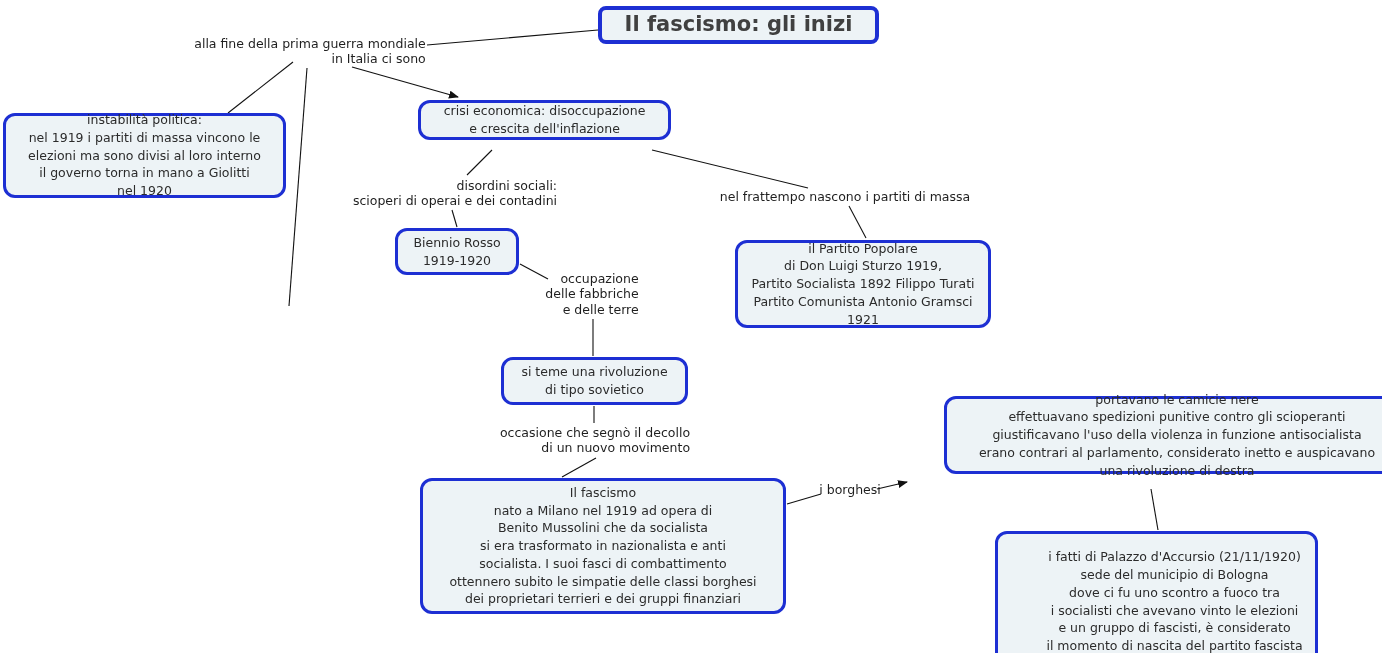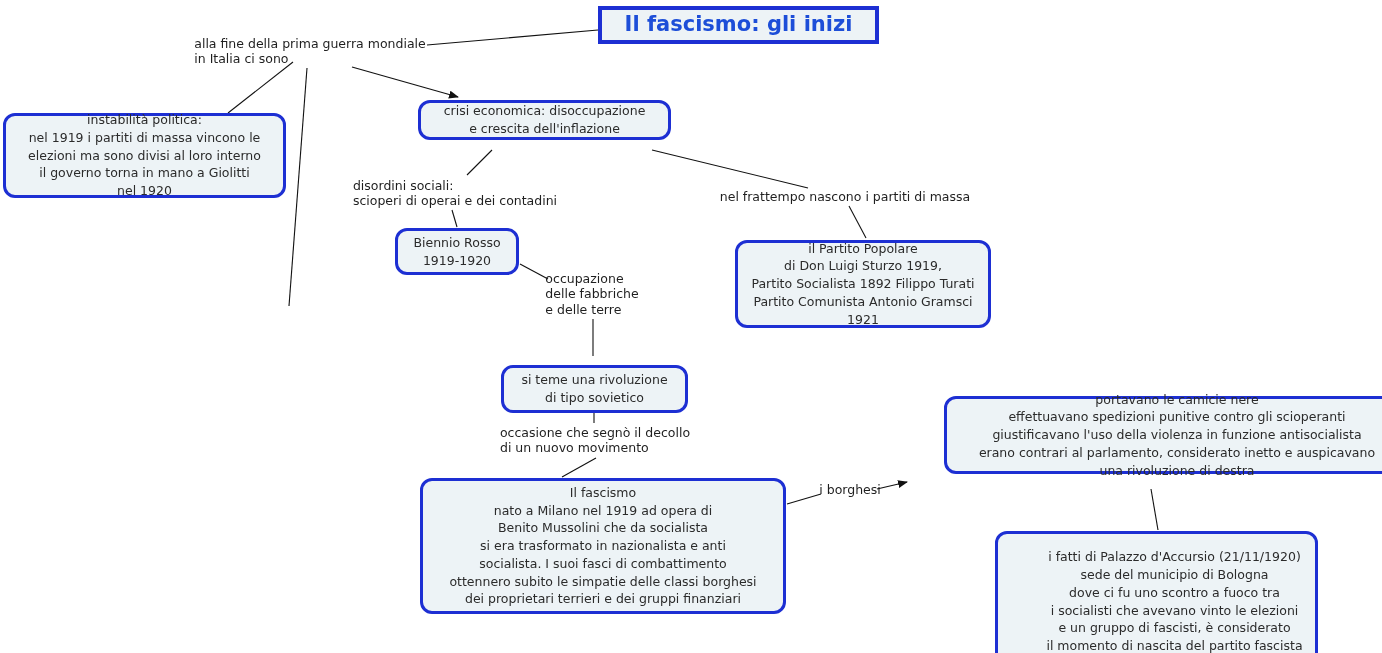--- a/index.html
+++ b/index.html
@@ -11,30 +11,30 @@
   .connectors { position:absolute; left:0; top:0; width:1382px; height:653px; pointer-events:none; }
   .node {
     position:absolute; box-sizing:border-box;
     display:flex; align-items:center; justify-content:center;
     text-align:center; white-space:pre-line;
     background:#edf3f6; border:3px solid #1d2fd3; border-radius:12px;
     font-size:12.5px; line-height:1.42; color:#2b2b2b; padding:2px 6px;
   }
   .label {
     position:absolute; transform:translateX(-50%);
-    text-align:left; white-space:pre-line;
+    text-align:right; white-space:pre-line;
     font-size:12.5px; line-height:1.22; color:#1f1f1f;
   }
-  #n-title      { left:598px; top:6px;   width:281px; height:38px; font-size:21px; font-weight:bold; color:#1d4ed8; border-width:4px; border-radius:0; }
+  #n-title      { left:598px; top:6px;   width:281px; height:38px; font-size:21px; font-weight:bold; color:#404040; border-width:4px; border-radius:8px; }
   #n-instabilita{ left:3px;   top:113px; width:283px; height:85px; }
   #n-crisi      { left:418px; top:100px; width:253px; height:40px; }
   #n-biennio    { left:395px; top:228px; width:124px; height:47px; }
   #n-partito    { left:735px; top:240px; width:256px; height:88px; }
   #n-alimentano { left:108px; top:307px; width:350px; height:102px; }
-  #n-siteme     { left:501px; top:357px; width:187px; height:48px;margin-top:8px; }
+  #n-siteme     { left:501px; top:357px; width:187px; height:48px; }
   #n-fascismo   { left:420px; top:478px; width:366px; height:136px; }
   #n-portavano  { left:915px; top:396px; width:466px; height:78px;margin-left:29px; }
   #n-fatti      { left:995px; top:531px; width:323px; height:141px;padding-left:42px; }
   #l-alla-fine  { left:310px; top:36px; }
   #l-disordini  { left:455px; top:178px; }
   #l-frattempo  { left:845px; top:189px; }
   #l-occupazione{ left:592px; top:271px; }
   #l-occasione  { left:595px; top:425px; }
   #l-fascisti   { left:850px; top:482px; }
 </style>

